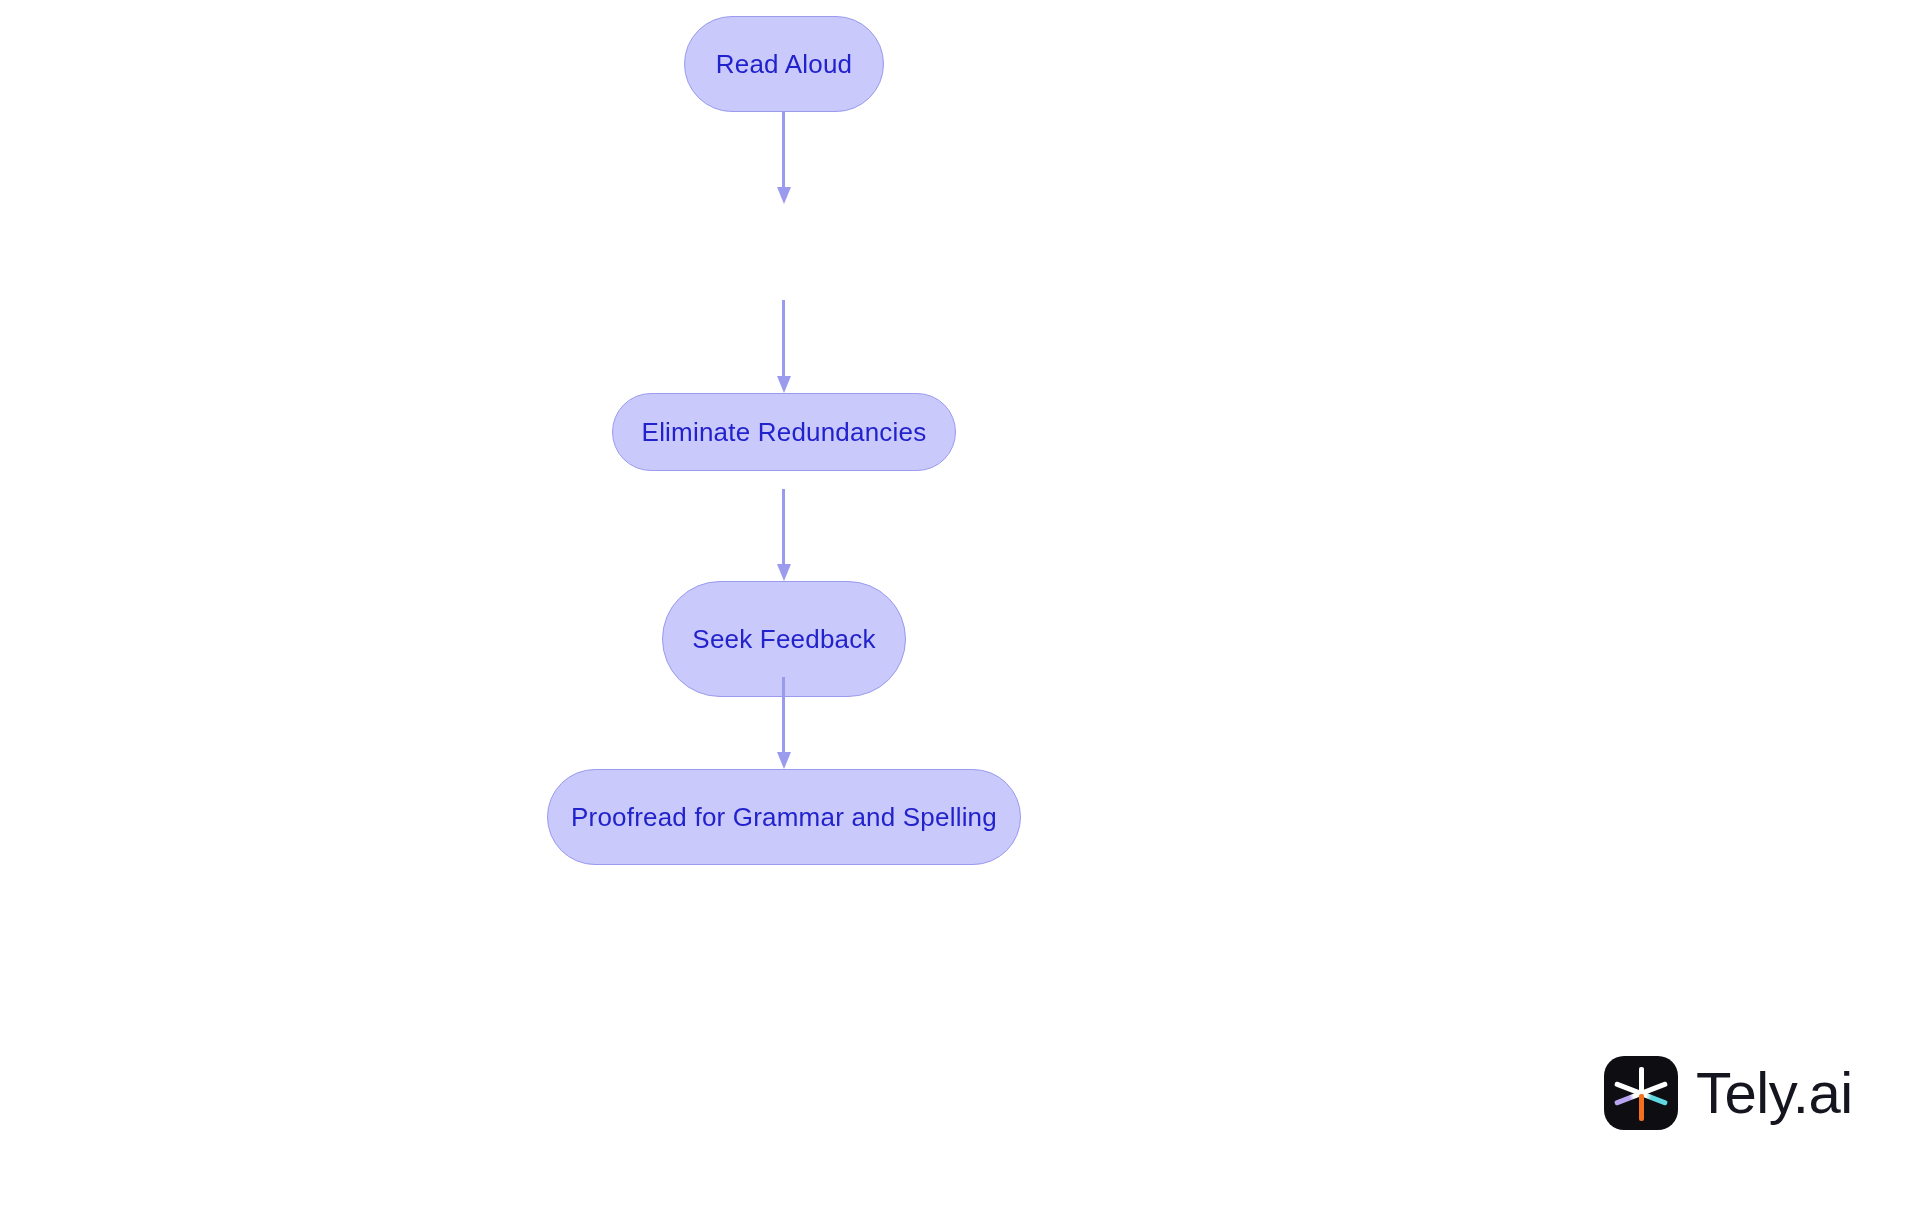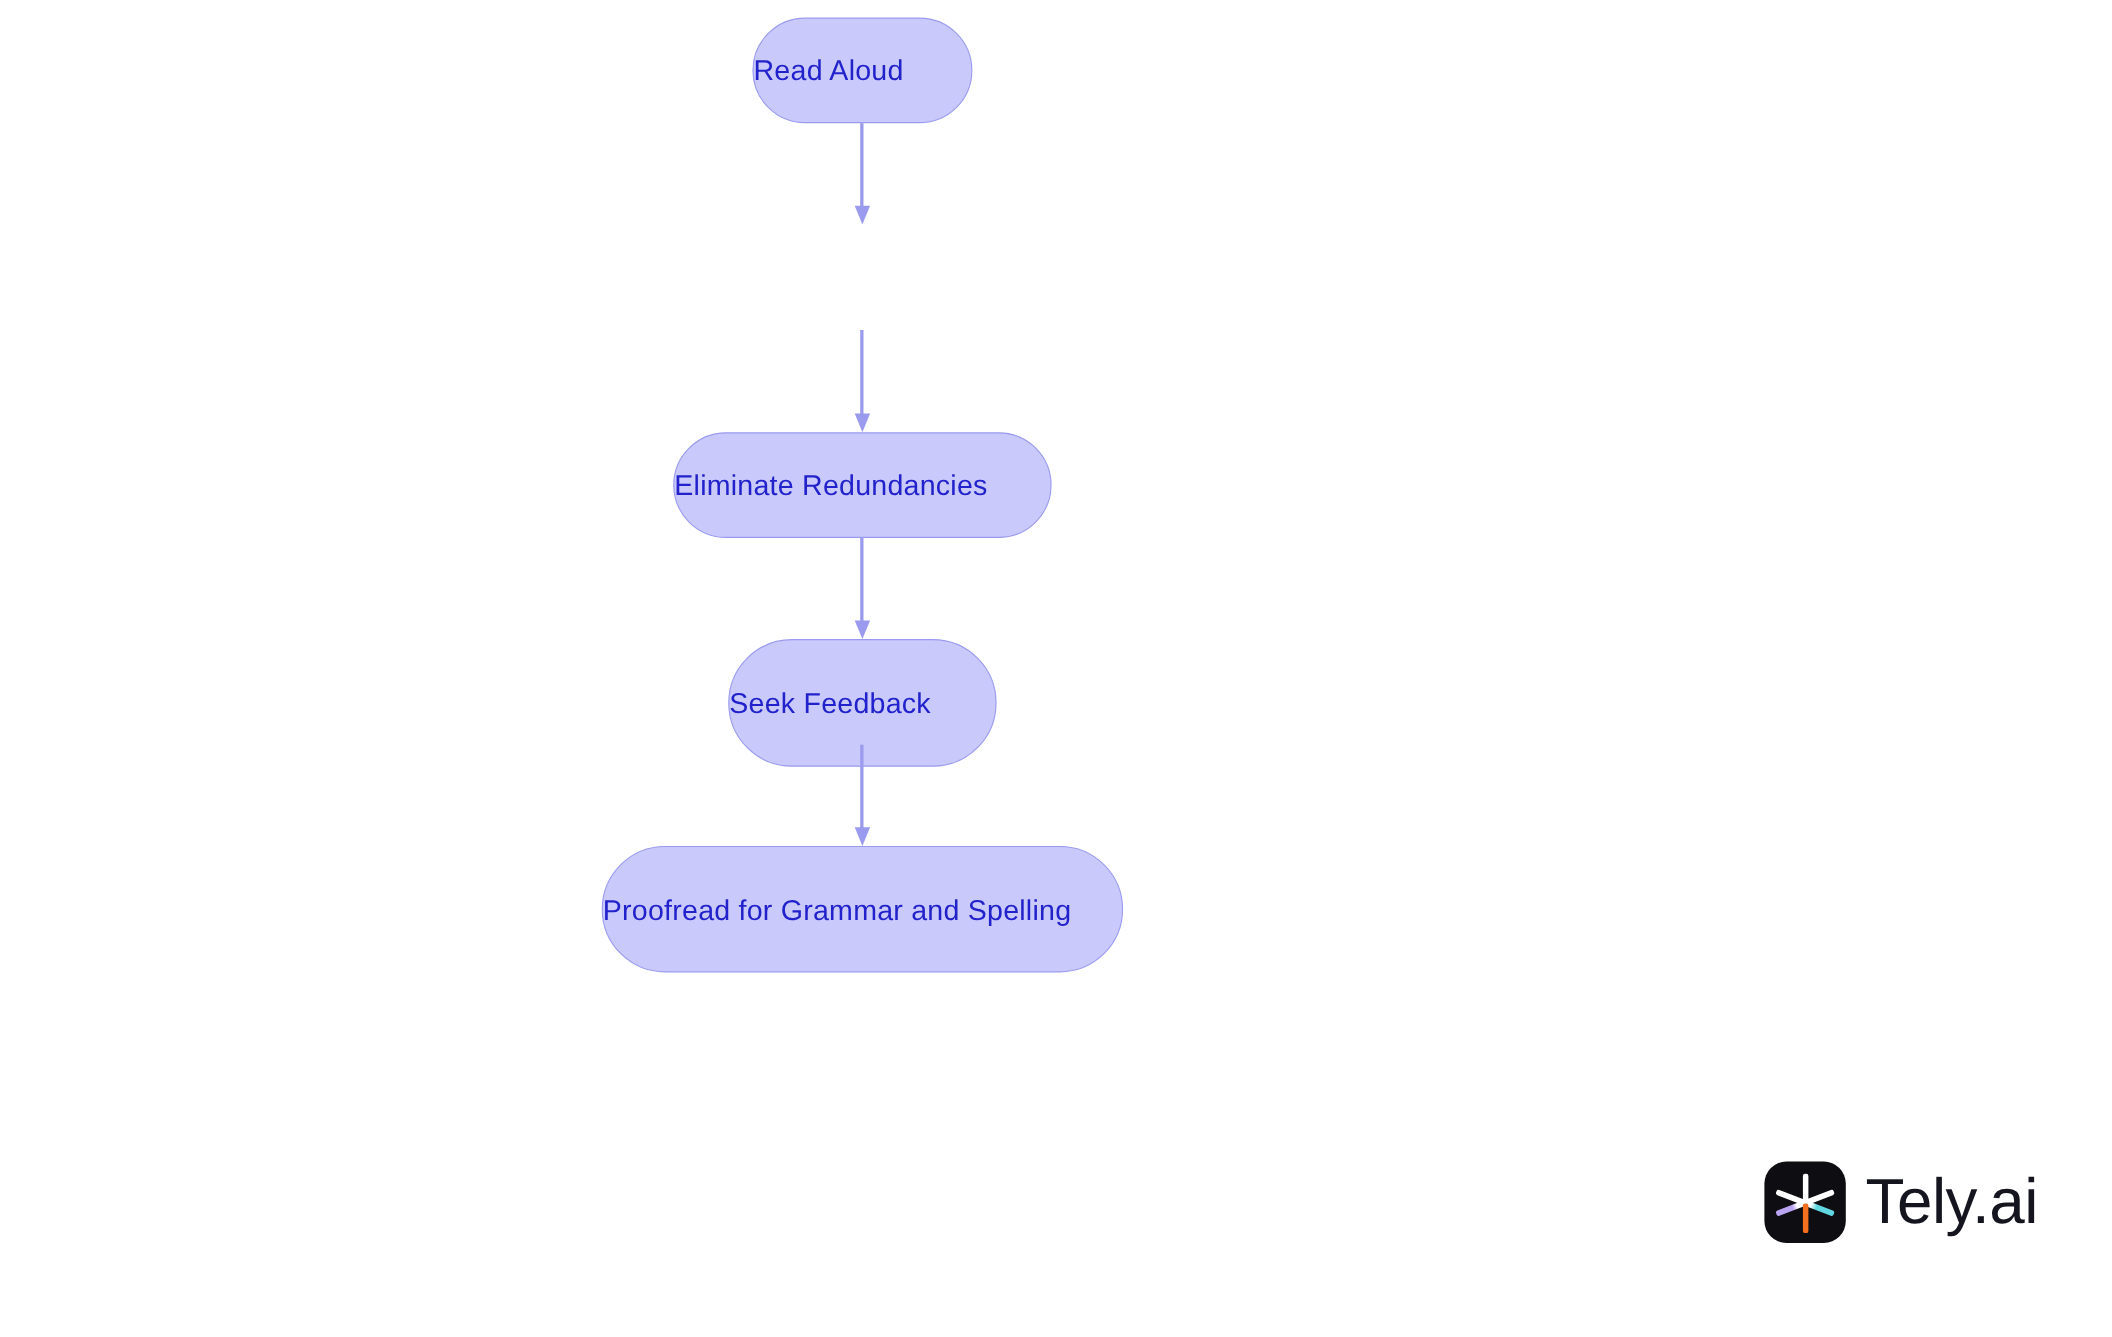--- a/index.html
+++ b/index.html
@@ -22,41 +22,41 @@
     top: 0;
     width: 1920px;
     height: 1215px;
   }
 
   
   .node {
     position: absolute;
     display: flex;
     align-items: center;
-    justify-content: flex-start;
+    justify-content: center;
     box-sizing: border-box;
     background: #c9c9fb;
     border: 1.6px solid #9a9aef;
     border-radius: 64px;
     color: #2222cc;
     letter-spacing: 0.2px;
     white-space: nowrap;
   }
   .node-label {
     color: #2222cc;
     font-size: 26px;
     font-weight: 400;
     line-height: 1;
   }
 
   #node-0 { left: 684px; top: 16px;  width: 200px; height: 96px; }
   #node-1 { left: 652px; top: 204px; width: 262px; height: 96px; }
-  #node-2 { left: 612px; top: 393px; width: 344px; height: 96px; }
+  #node-2 { left: 612px; top: 393px; width: 344px; height: 78px; }
   #node-3 { left: 662px; top: 581px; width: 244px; height: 116px; }
-  #node-4 { left: 547px; top: 769px; width: 474px; height: 115px; }
+  #node-4 { left: 547px; top: 769px; width: 474px; height: 96px; }
 
   
   .connector {
     position: absolute;
     left: 777px;
     width: 14px;
   }
   .connector .stem {
     position: absolute;
     left: 5px;

